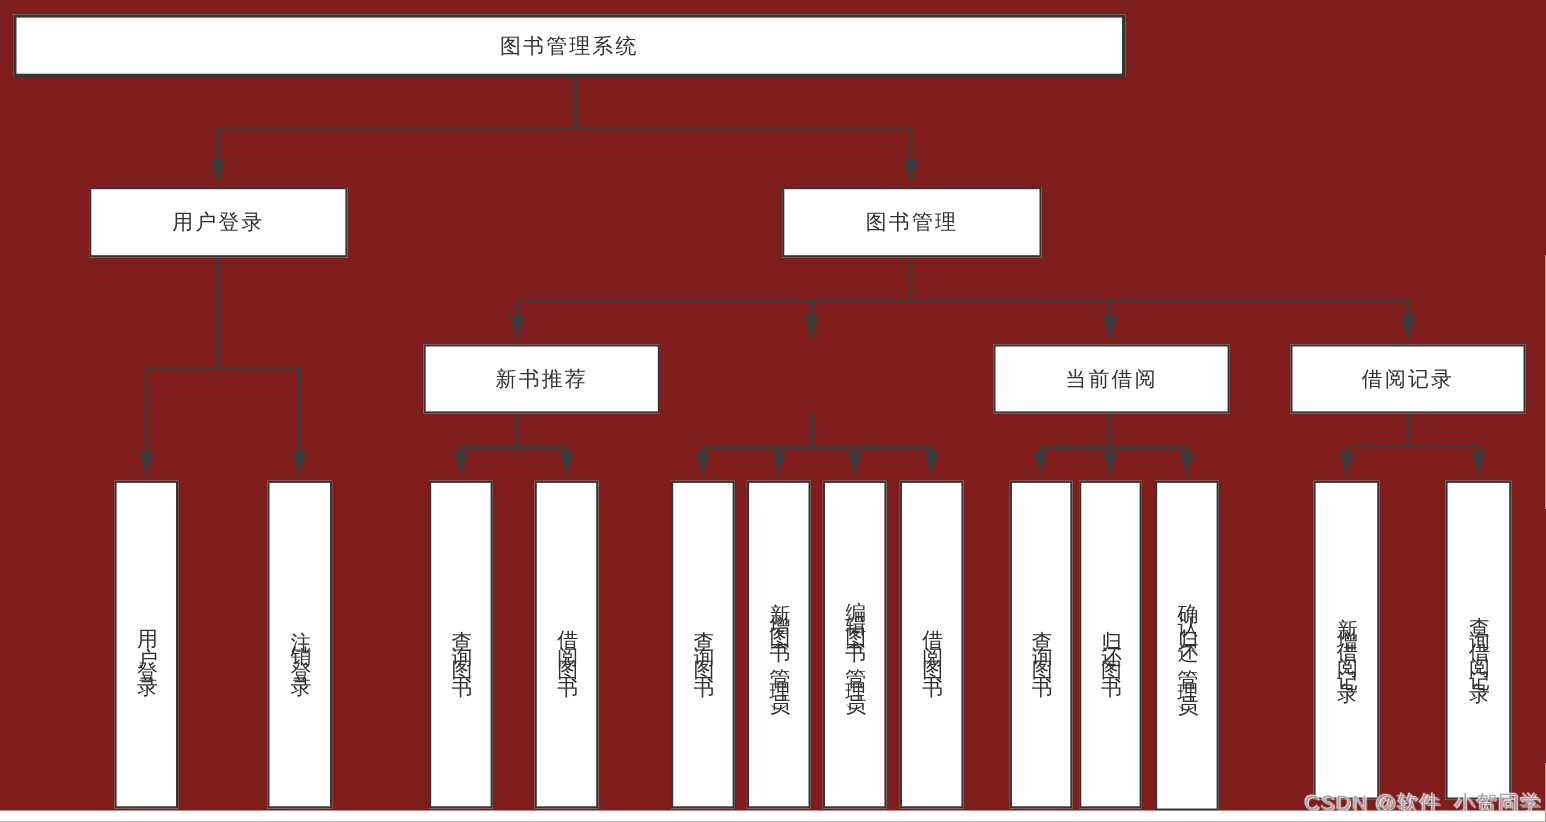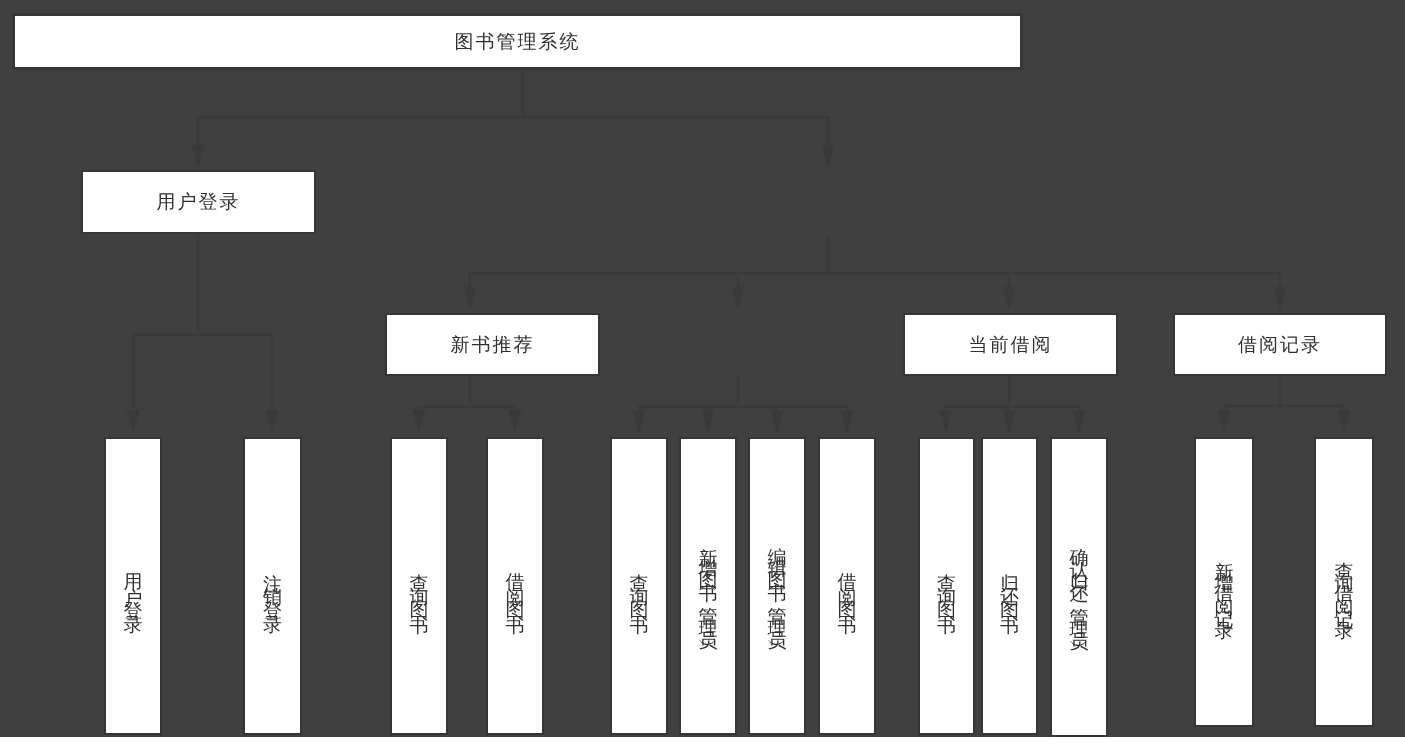--- a/index.html
+++ b/index.html
@@ -1,19 +1,19 @@
 <!DOCTYPE html>
 <html><head>
 <meta charset="utf-8">
 <style>
   html,body{margin:0;padding:0;background:#ffffff;}
   .stage{
     position:relative;
     width:1405px;height:737px;
-    background:#404040;
+    background:#7f1d1d;
     font-family:"Liberation Sans","DejaVu Sans",sans-serif;
     overflow:hidden;
   }
   .connectors{position:absolute;left:0;top:0;z-index:1;}
   .b{
     position:absolute;box-sizing:border-box;z-index:2;
     background:#ffffff;border:2px solid #363636;
     display:flex;align-items:center;justify-content:center;
     color:#303030;
   }
@@ -75,20 +75,23 @@
       M1337.5,410 L1350.5,410 L1344,433 Z"></path>
   </svg>
 
   <div class="b root" style="left:12px;top:13px;width:1011px;height:57px">
     <span class="hlbl">图书管理系统</span>
   </div>
 
   <div class="b" style="left:81px;top:170px;width:235px;height:64px">
     <span class="hlbl">用户登录</span>
   </div>
+  <div class="b" style="left:711px;top:170px;width:236px;height:64px">
+    <span class="hlbl">图书管理</span>
+  </div>
 
   <div class="b" style="left:385px;top:313px;width:215px;height:63px">
     <span class="hlbl">新书推荐</span>
   </div>
   <div class="b" style="left:1173px;top:313px;width:214px;height:63px">
     <span class="hlbl">借阅记录</span>
   </div>
   <div class="b" style="left:903px;top:313px;width:215px;height:63px">
     <span class="hlbl">当前借阅</span>
   </div>
@@ -130,14 +133,15 @@
     <span class="vlbl ls-t">确认归还（管理员）</span>
   </div>
 
   <div class="b" style="left:1194px;top:437px;width:60px;height:290px">
     <span class="vlbl ls-t">新增借阅记录</span>
   </div>
   <div class="b" style="left:1314px;top:437px;width:60px;height:290px">
     <span class="vlbl ls-t">查询借阅记录</span>
   </div>
 
+  <div class="watermark">CSDN @软件_小贺同学</div>
 
 </div>
 
 </body></html>

